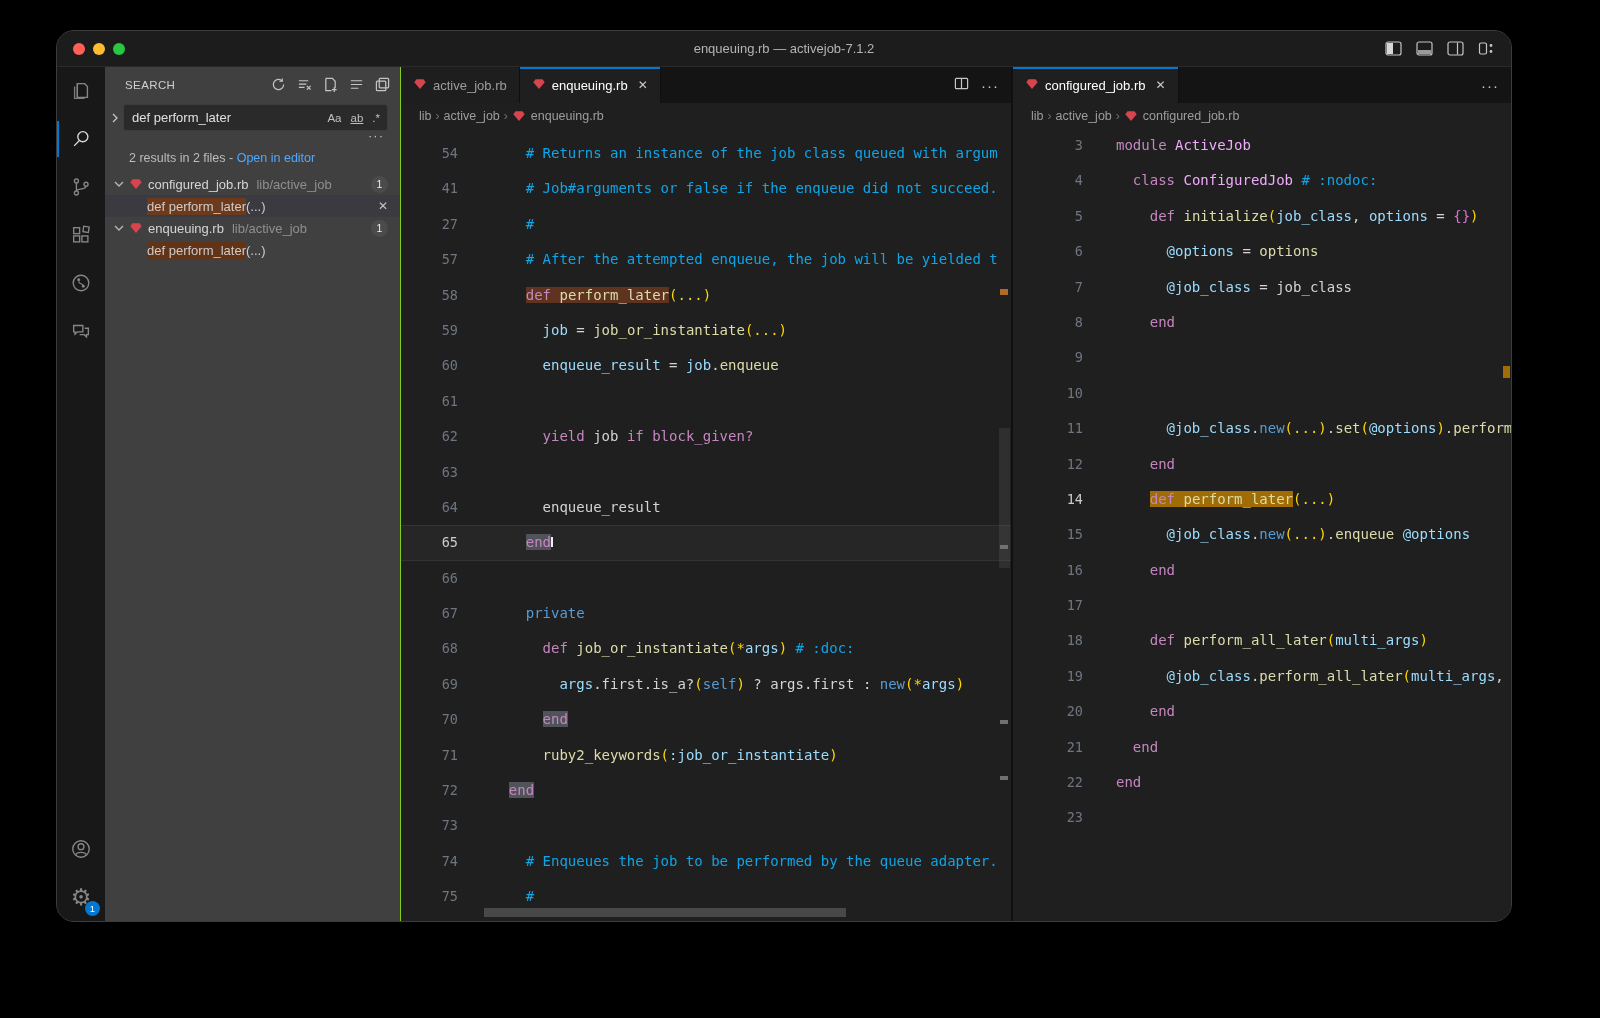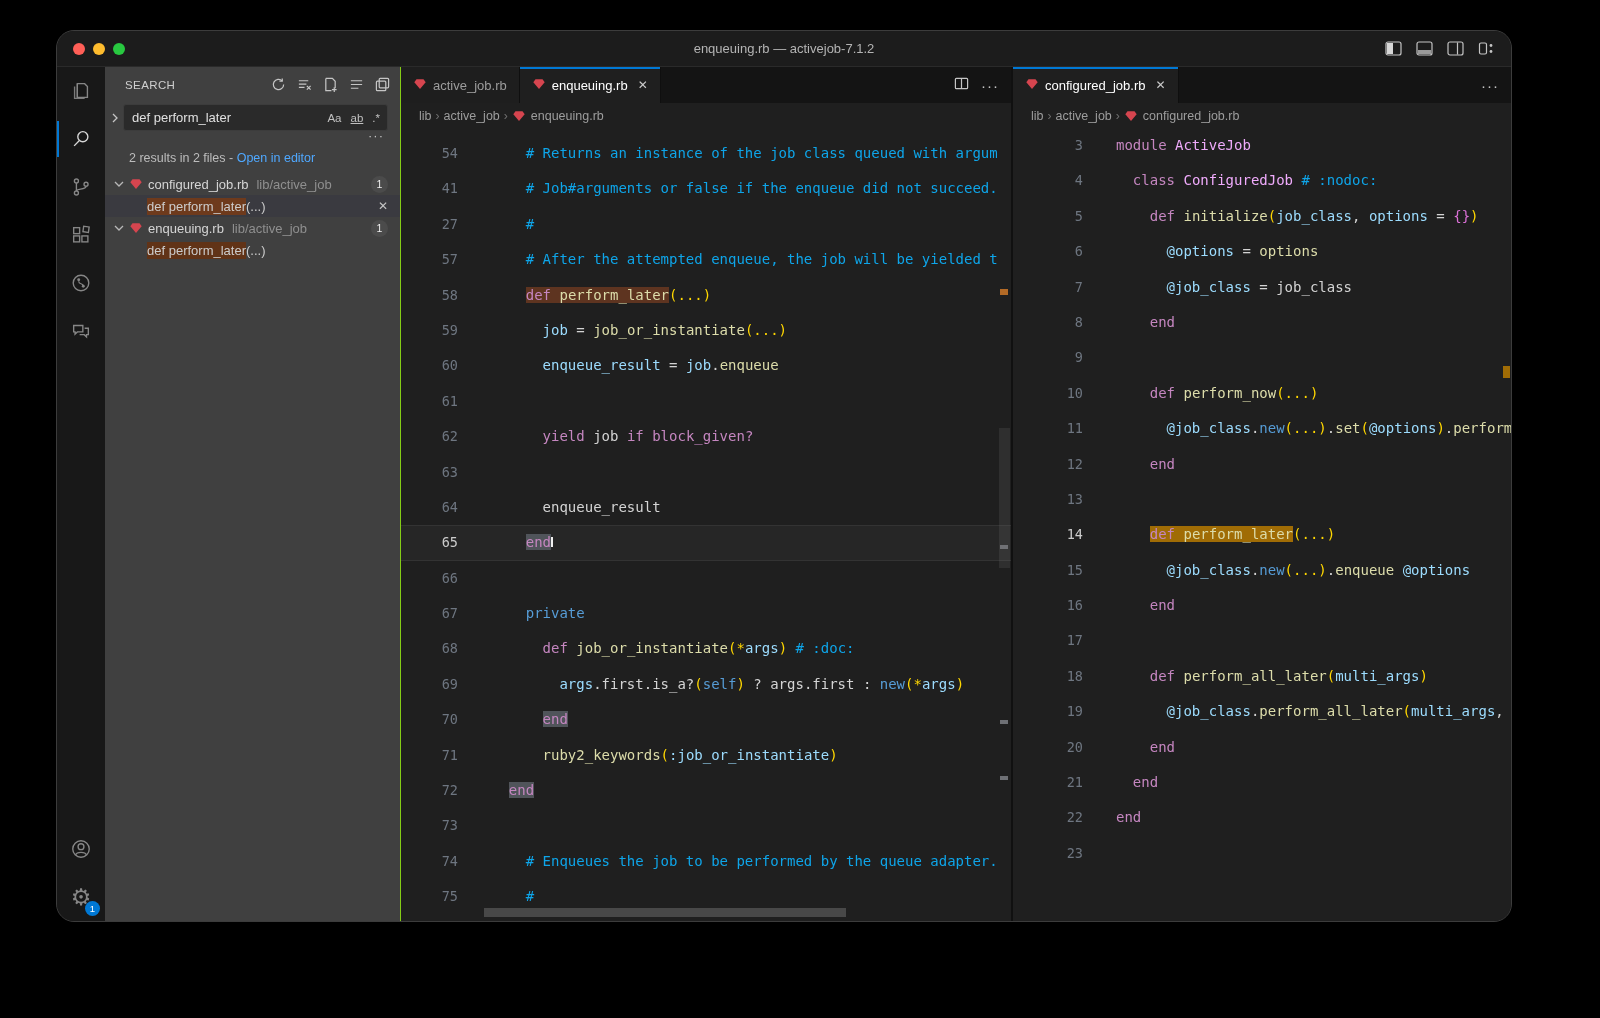--- a/index.html
+++ b/index.html
@@ -490,33 +490,28 @@
               <div class="cl">
                 <span class="ln">8</span>
                 <span class="ct"><span class="tk-d">    </span><span class="tk-k">end</span></span>
               </div>
               <div class="cl">
                 <span class="ln">9</span>
                 <span class="ct"></span>
               </div>
               <div class="cl">
                 <span class="ln">10</span>
-                <span class="ct"><span class="tk-d">    </span><span class="tk-k">def</span><span class="tk-d"> </span><span class="tk-f">perform_now</span><span class="tk-p">(...)</span></span>
               </div>
               <div class="cl">
                 <span class="ln">11</span>
                 <span class="ct"><span class="tk-d">      </span><span class="tk-v">@job_class</span><span class="tk-d">.</span><span class="tk-b">new</span><span class="tk-p">(...)</span><span class="tk-d">.</span><span class="tk-f">set</span><span class="tk-p">(</span><span class="tk-v">@options</span><span class="tk-p">)</span><span class="tk-d">.</span><span class="tk-f">perform_n</span></span>
               </div>
               <div class="cl">
                 <span class="ln">12</span>
                 <span class="ct"><span class="tk-d">    </span><span class="tk-k">end</span></span>
-              </div>
-              <div class="cl">
-                <span class="ln">13</span>
-                <span class="ct"></span>
               </div>
               <div class="cl cur">
                 <span class="ln">14</span>
                 <span class="ct"><span class="tk-d">    </span><span class="tk-k hl-M">def</span><span class="tk-d hl-M"> </span><span class="tk-f hl-M">perform_later</span><span class="tk-p">(...)</span></span>
               </div>
               <div class="cl">
                 <span class="ln">15</span>
                 <span class="ct"><span class="tk-d">      </span><span class="tk-v">@job_class</span><span class="tk-d">.</span><span class="tk-b">new</span><span class="tk-p">(...)</span><span class="tk-d">.</span><span class="tk-f">enqueue</span><span class="tk-d"> </span><span class="tk-v">@options</span></span>
               </div>
               <div class="cl">

